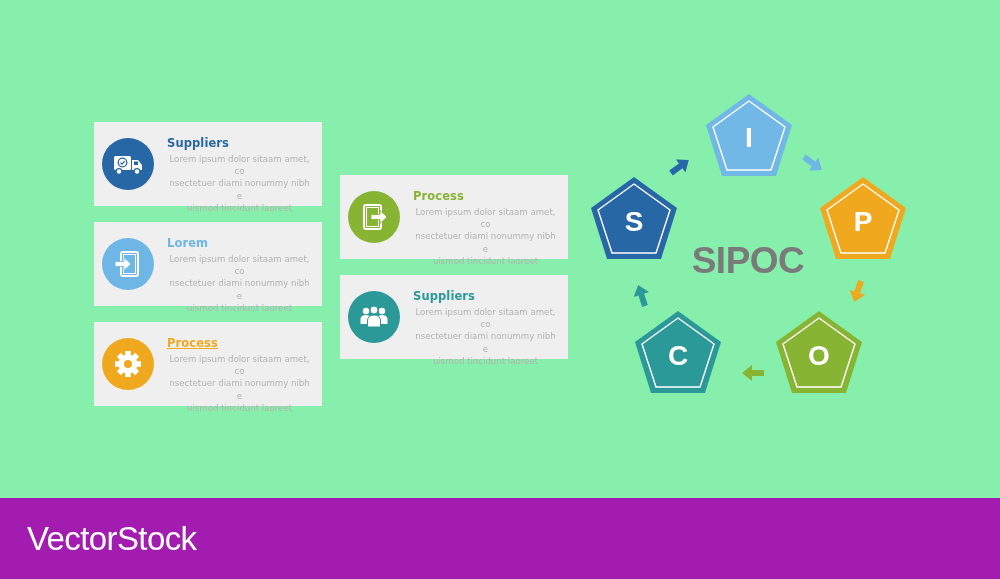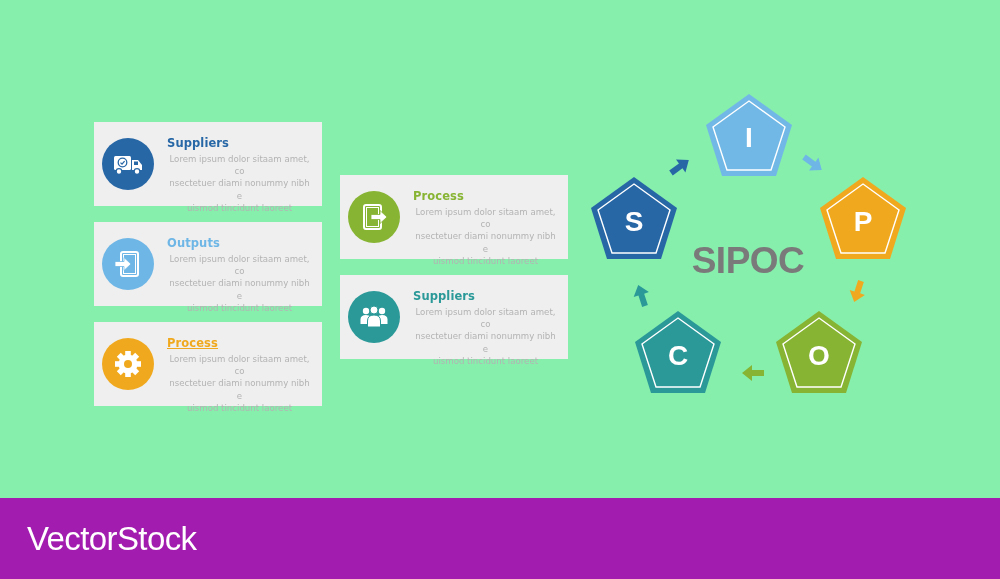--- a/index.html
+++ b/index.html
@@ -103,21 +103,21 @@
   </div>
 
   <div class="card" style="left:94px; top:222px;">
     <div class="icon-circle" style="background:#6eb6e6;">
       <svg viewBox="0 0 34 34">
         <rect x="10" y="5" width="17" height="24" rx="2" fill="none" stroke="#ffffff" stroke-width="2"></rect>
         <rect x="12.5" y="7.5" width="12" height="19" fill="none" stroke="#ffffff" stroke-width="1"></rect>
         <path d="M4 14.5 h9 v-4 l7 6.5 l-7 6.5 v-4 h-9 z" fill="#ffffff" stroke="#6eb6e6" stroke-width="0.8"></path>
       </svg>
     </div>
-    <div class="title" style="color:#6eb6e6;">Outputs</div>
+    <div class="title" style="color:#6eb6e6;">Lorem</div>
     <div class="desc">Lorem ipsum dolor sitaam amet, co
 nsectetuer diami nonummy  nibh e
 uismod tincidunt laoreet</div>
   </div>
 
   <div class="card" style="left:94px; top:322px;">
     <div class="icon-circle" style="background:#f0a91e;">
       <svg viewBox="0 0 34 34">
         <g fill="#ffffff" transform="translate(17,17)">
           <rect x="-2.8" y="-13" width="5.6" height="6"></rect>

